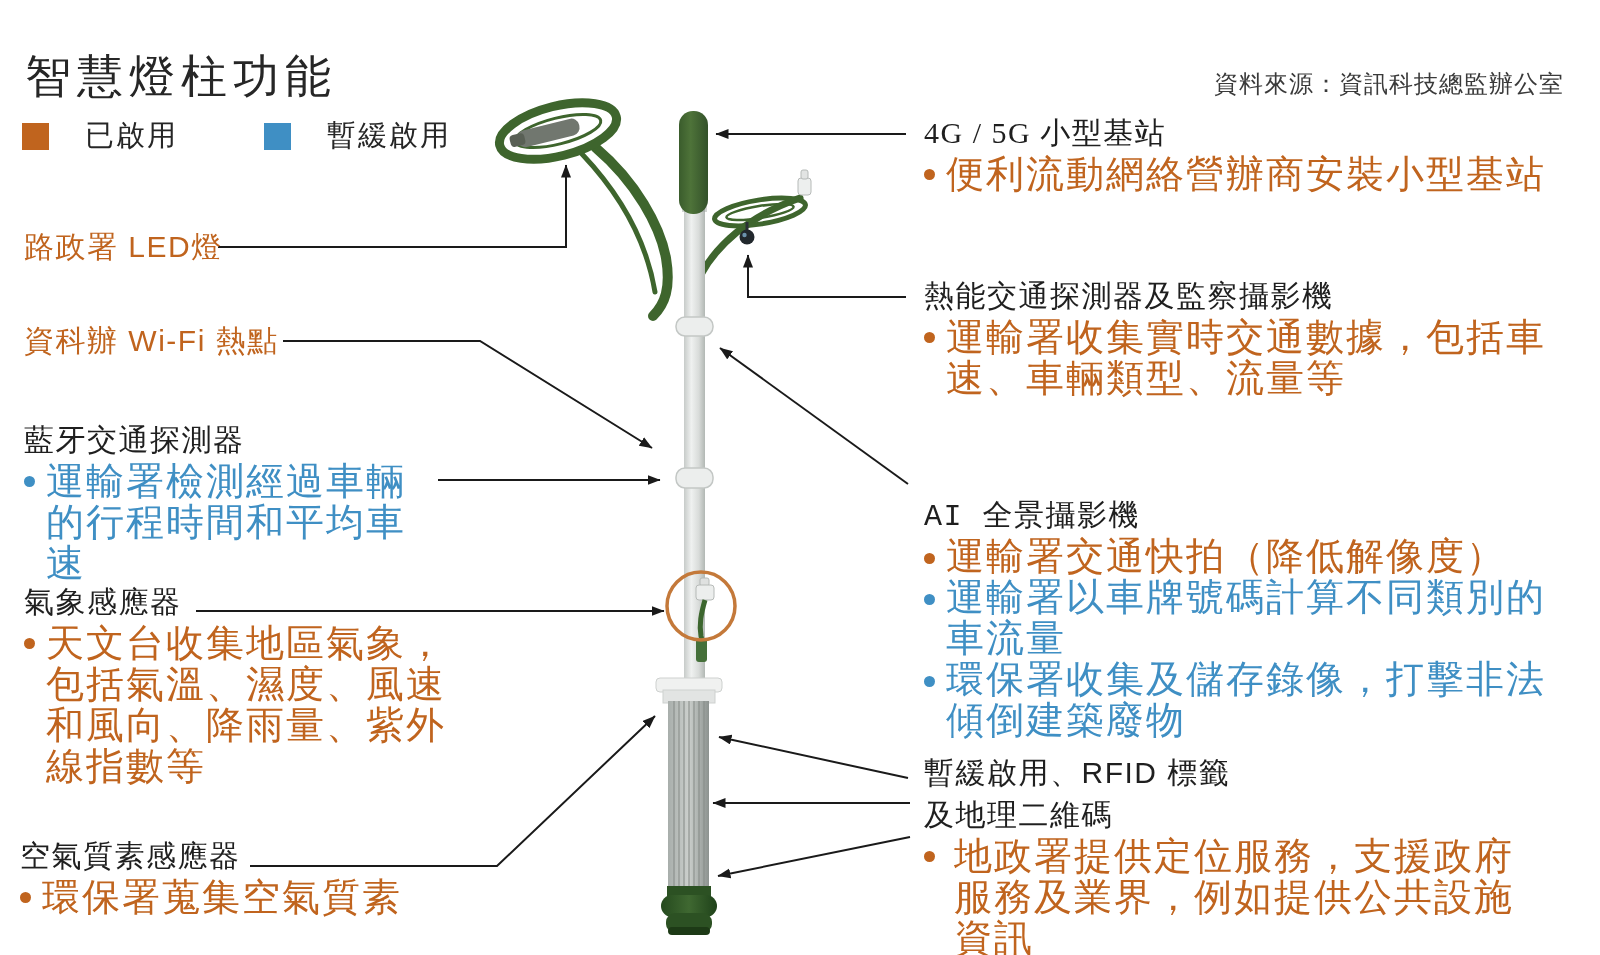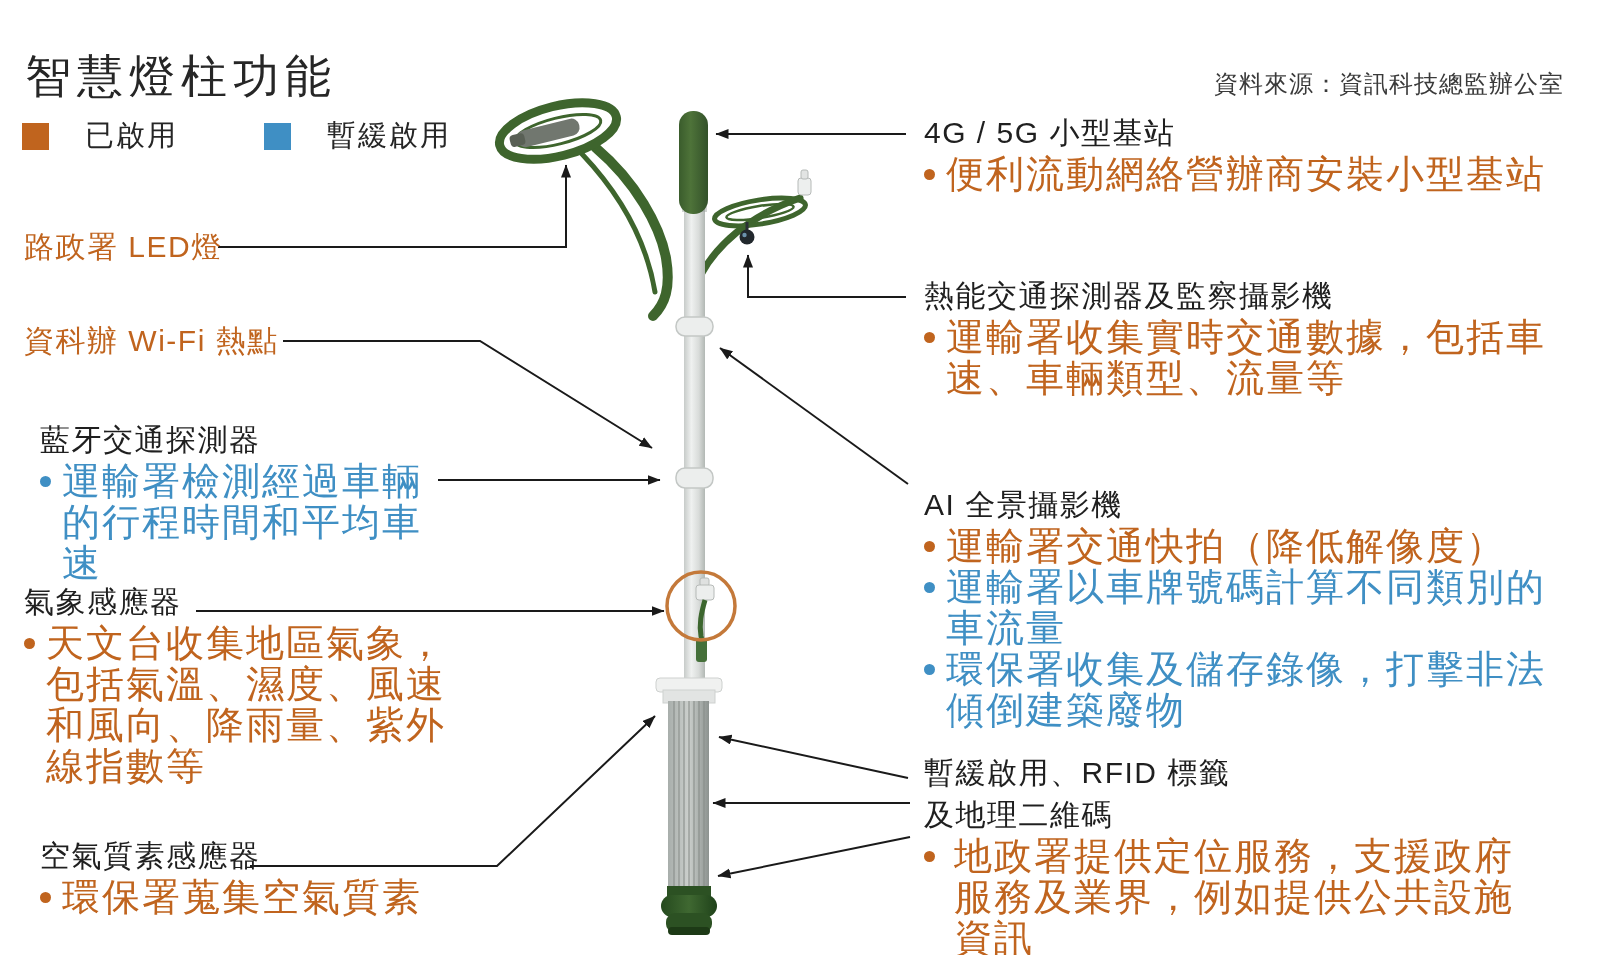--- a/index.html
+++ b/index.html
@@ -137,61 +137,61 @@
     <span class="sw or"></span>
     <span>已啟用</span>
     <span class="sw bl"></span>
     <span>暫緩啟用</span>
   </div>
 
   <div class="abs t orange" style="left:24px;top:226px;">路政署 LED燈</div>
 
   <div class="abs t orange" style="left:24px;top:320px;">資科辦 Wi-Fi 熱點</div>
 
-  <div class="abs bt-w" style="left:40px;top:419px;">
+  <div class="abs bt-w" style="left:24px;top:419px;">
     <div class="t">藍牙交通探測器</div>
     <div class="b blue">
       <span class="dot"></span>
       <span class="bx">運輸署檢測經過車輛的行程時間和平均車速</span>
     </div>
   </div>
 
   <div class="abs we-w" style="left:24px;top:581px;">
     <div class="t">氣象感應器</div>
     <div class="b orange">
       <span class="dot"></span>
       <span class="bx">天文台收集地區氣象，包括氣溫、濕度、風速和風向、降雨量、紫外線指數等</span>
     </div>
   </div>
 
-  <div class="abs" style="left:40px;top:835px;">
+  <div class="abs" style="left:20px;top:835px;">
     <div class="t">空氣質素感應器</div>
     <div class="b orange">
       <span class="dot"></span>
       <span class="bx">環保署蒐集空氣質素</span>
     </div>
   </div>
 
-  <div class="abs" style="left:924px;top:112px;">
+  <div class="abs" style="left:924px;top:112px;font-family:Liberation Serif, serif;">
     <div class="t">4G / 5G 小型基站</div>
     <div class="b orange">
       <span class="dot"></span>
       <span class="bx">便利流動網絡營辦商安裝小型基站</span>
     </div>
   </div>
 
   <div class="abs th-w" style="left:924px;top:275px;">
     <div class="t">熱能交通探測器及監察攝影機</div>
     <div class="b orange">
       <span class="dot"></span>
       <span class="bx">運輸署收集實時交通數據，包括車速、車輛類型、流量等</span>
     </div>
   </div>
 
-  <div class="abs ai-w" style="left:924px;top:484px;">
+  <div class="abs ai-w" style="left:924px;top:496px;font-family:Liberation Mono, monospace;">
     <div class="t">AI 全景攝影機</div>
     <div class="b orange">
       <span class="dot"></span>
       <span class="bx">運輸署交通快拍（降低解像度）</span>
     </div>
     <div class="b blue">
       <span class="dot"></span>
       <span class="bx">運輸署以車牌號碼計算不同類別的車流量</span>
     </div>
     <div class="b blue">

